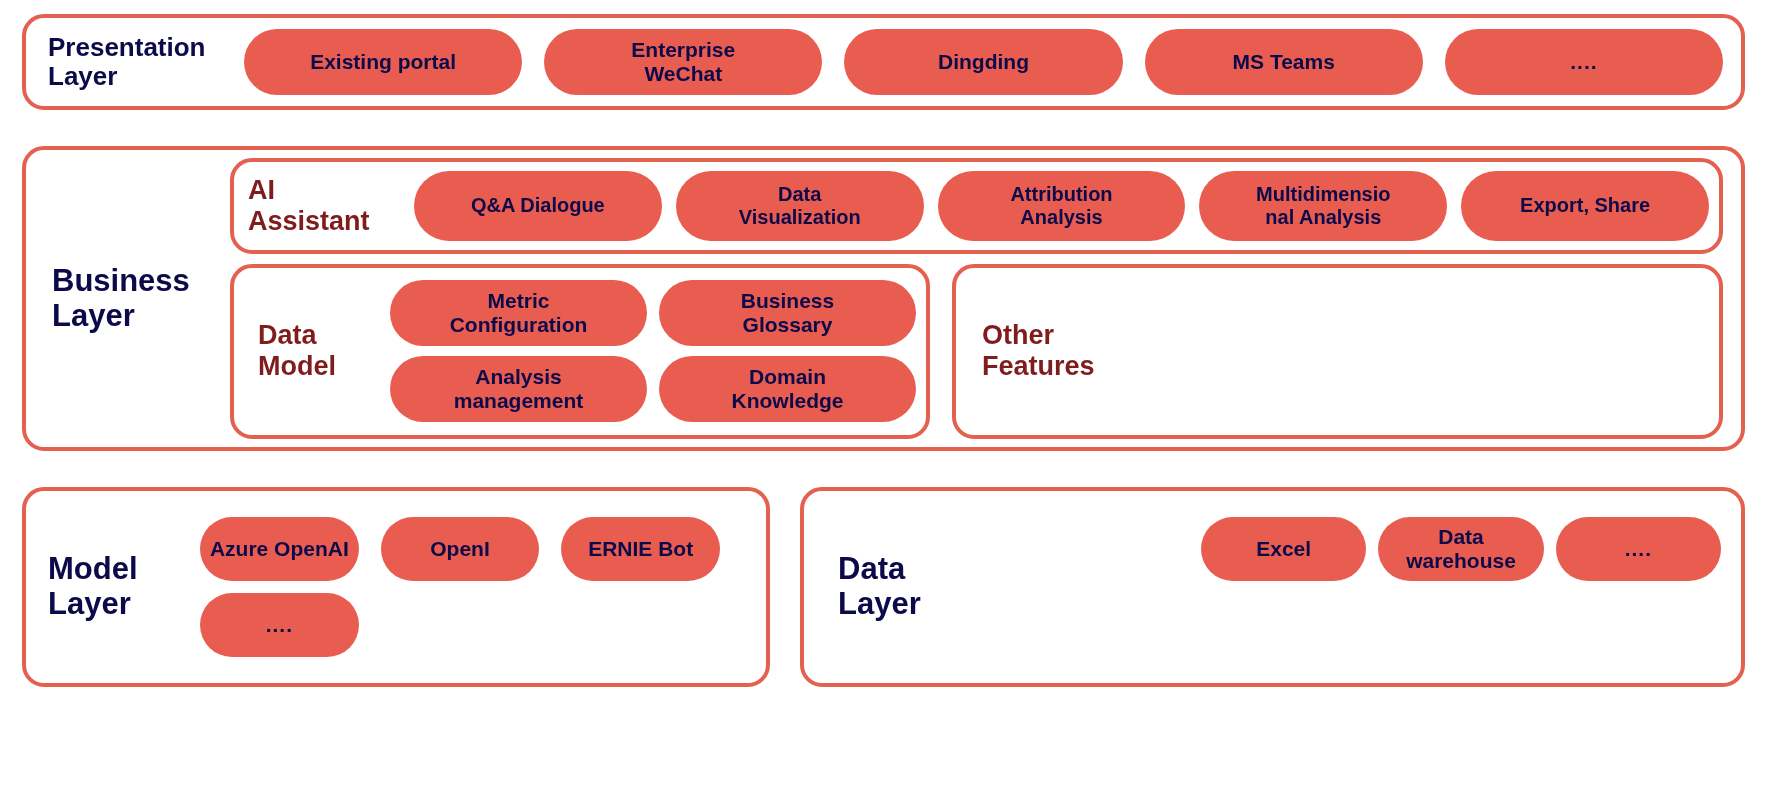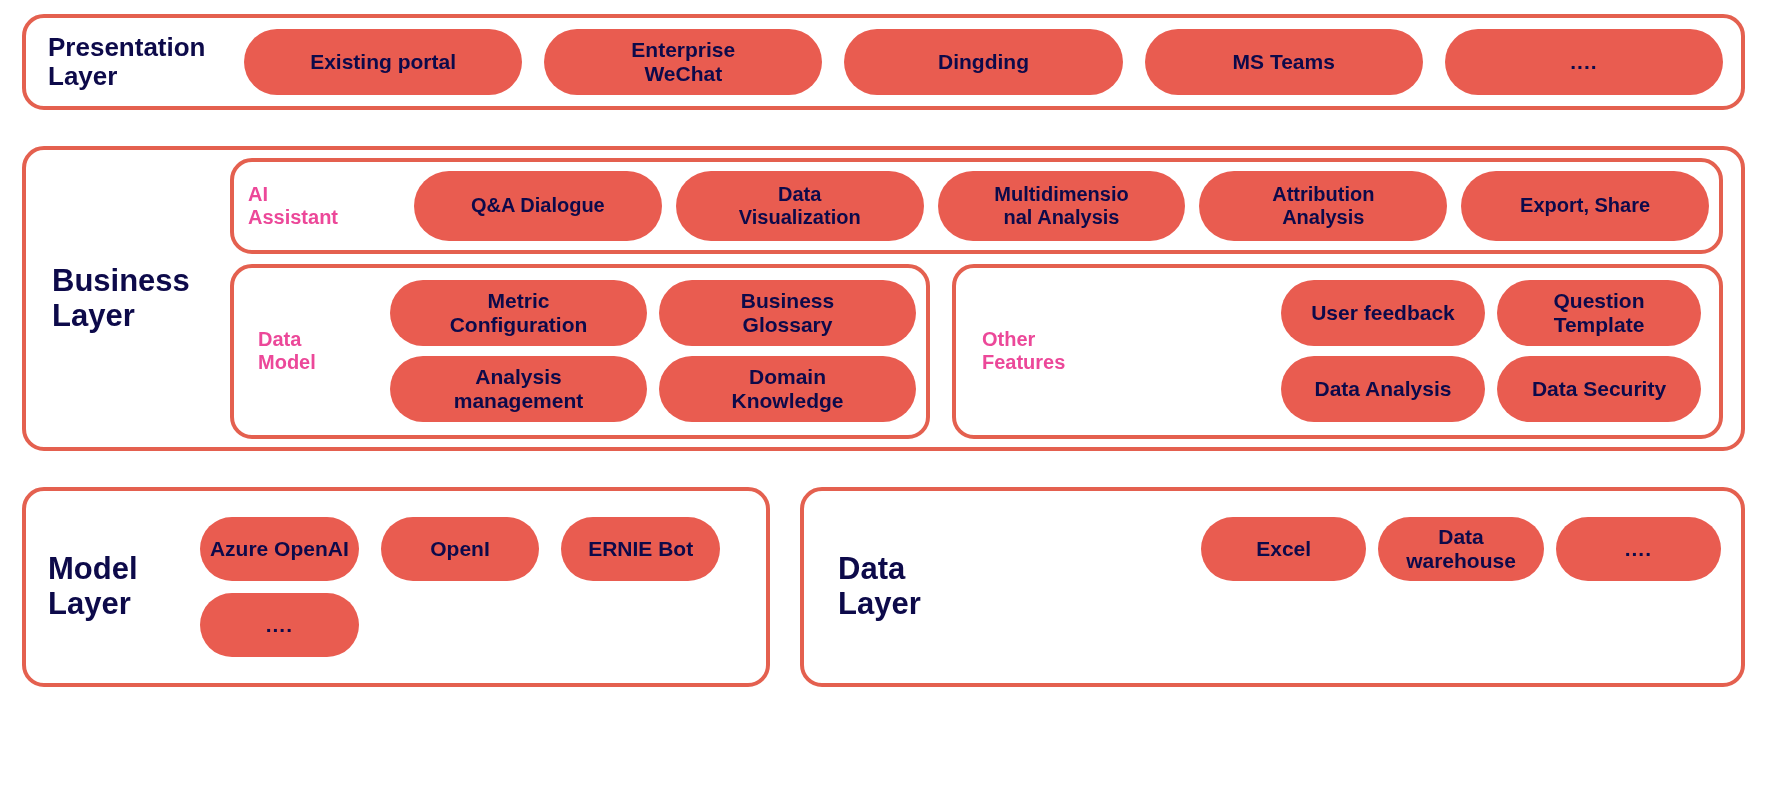--- a/index.html
+++ b/index.html
@@ -41,23 +41,23 @@
   .layer-title {
     color: #0D0A4A;
     font-weight: bold;
     font-size: 30px;
     line-height: 1.12;
     flex: 0 0 auto;
     white-space: pre-line;
   }
 
   .group-title {
-    color: #ec4899;
+    color: #7f1d1d;
     font-weight: bold;
-    font-size: 20px;
+    font-size: 27px;
     line-height: 1.15;
     flex: 0 0 auto;
     white-space: pre-line;
   }
 
   
   .pill {
     background: #E95C50;
     color: #0D0A4A;
     font-weight: bold;
@@ -200,24 +200,24 @@
 
     <div class="business-right">
 
       <div class="group-box" id="ai-assistant-group">
         <div class="group-title">AI
 Assistant</div>
         <div class="ai-pills">
           <div class="pill">Q&amp;A Dialogue</div>
           <div class="pill">Data
 Visualization</div>
+          <div class="pill">Attribution
+Analysis</div>
           <div class="pill">Multidimensio
 nal Analysis</div>
-          <div class="pill">Attribution
-Analysis</div>
           <div class="pill">Export, Share</div>
         </div>
       </div>
 
       <div class="business-bottom">
 
         <div class="group-box" id="data-model-group">
           <div class="group-title">Data
 Model</div>
           <div class="pill-grid-2x2">
@@ -228,27 +228,20 @@
             <div class="pill">Analysis
 management</div>
             <div class="pill">Domain
 Knowledge</div>
           </div>
         </div>
 
         <div class="group-box" id="other-features-group">
           <div class="group-title">Other
 Features</div>
-          <div class="pill-grid-2x2">
-            <div class="pill">User feedback</div>
-            <div class="pill">Question
-Template</div>
-            <div class="pill">Data Analysis</div>
-            <div class="pill">Data Security</div>
-          </div>
         </div>
 
       </div>
     </div>
   </div>
 
   <div class="layer-box" id="model-layer">
     <div class="layer-title">Model
 Layer</div>
     <div class="bottom-grid">

